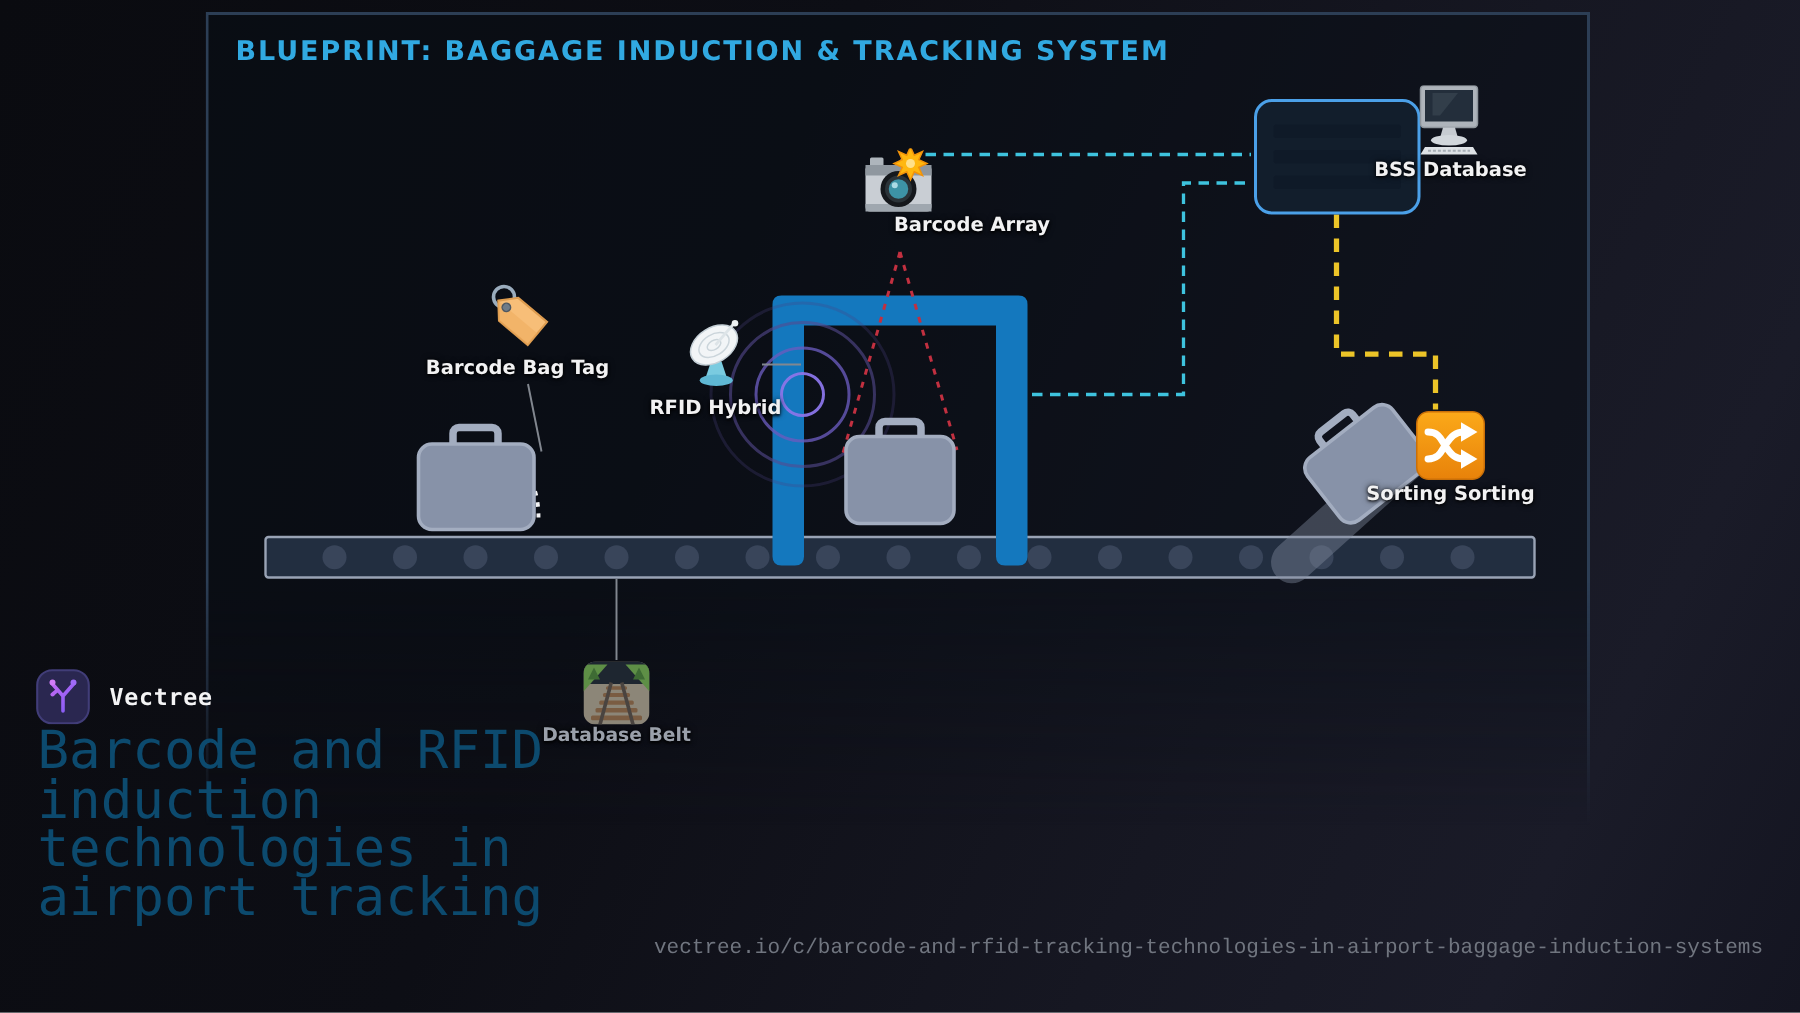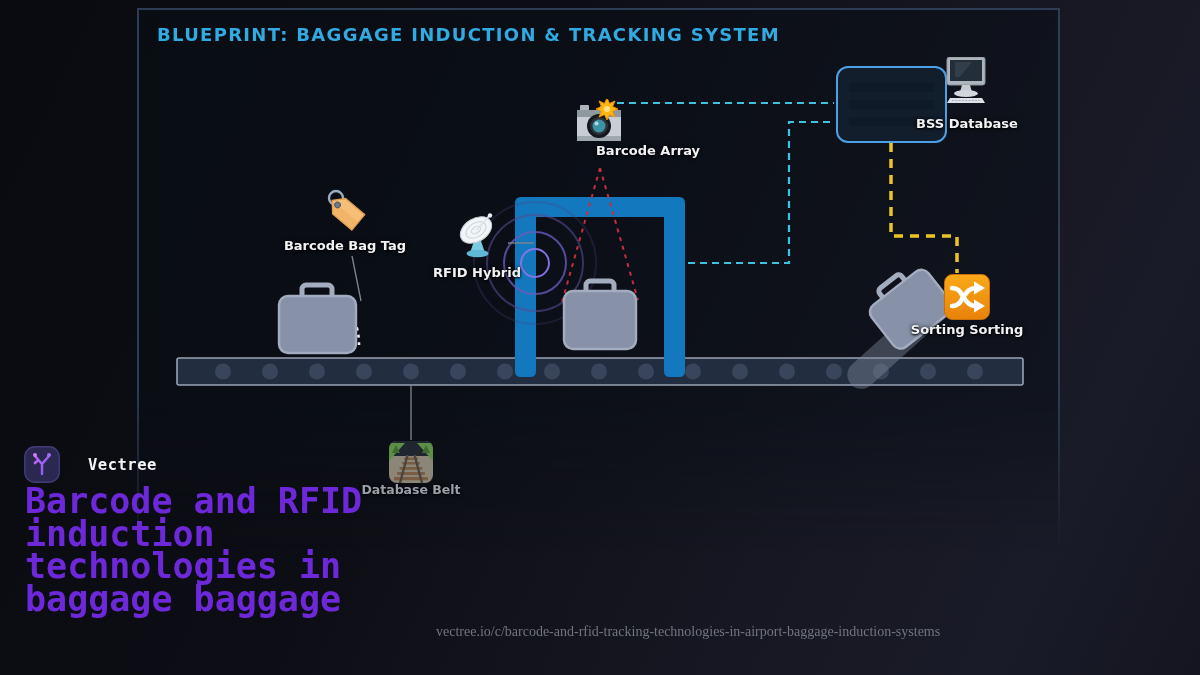--- a/index.html
+++ b/index.html
@@ -55,33 +55,33 @@
   }
   .bss-bar{height:9px;border-radius:2px;background:#0F1A28;}
   
   .node-label{
     transform:translateX(-50%);
     font-size:13px;font-weight:bold;color:var(--label-white);white-space:nowrap;
     text-shadow:0 1px 2px rgba(0,0,0,.95),0 0 4px rgba(0,0,0,.8);
   }
   .node-label.muted{color:var(--muted-gray);font-size:12.5px;}
   
-  .brand-row{left:24px;top:446px;display:flex;align-items:center;gap:28px;}
+  .brand-row{left:24px;top:446px;display:flex;align-items:center;gap:13px;}
   .brand-name{
     font-family:"DejaVu Sans Mono","Liberation Mono",monospace;
     font-size:15.5px;font-weight:bold;color:#F4F4F5;letter-spacing:.5px;
   }
   .big-title{
     left:25px;top:485px;width:430px;
     font-family:"DejaVu Sans Mono","Liberation Mono",monospace;
-    font-size:35px;line-height:32.6px;font-weight:bold;color:#6d28d9;
+    font-size:35px;line-height:32.6px;font-weight:normal;color:#0c4a6e;
   }
   .footer-url{
     left:436px;top:624px;
-    font-family:Liberation Serif, serif;
+    font-family:Liberation Mono, monospace;
     font-size:14px;color:#70757F;white-space:nowrap;
   }
 </style>
 </head>
 <body>
 
 <div class="abs panel-frame"></div>
 <div class="abs panel-title">BLUEPRINT: BAGGAGE INDUCTION &amp; TRACKING SYSTEM</div>
 
 <svg class="abs layer" width="1200" height="675" viewBox="0 0 1200 675">
@@ -173,21 +173,21 @@
 
 <svg class="abs" style="left:946px;top:57px;" width="40" height="48" viewBox="0 0 40 48">
   <rect x="1" y="0" width="38" height="28" rx="2.5" fill="#AEB4BB" stroke="#8E959C" stroke-width="1"></rect>
   <rect x="4" y="3" width="32" height="21" fill="#232E3B"></rect>
   <polygon points="9,5 26,5 14,20 9,20" fill="#36424F" opacity=".8"></polygon>
   <polygon points="16,28 24,28 26,35 14,35" fill="#C6CBD1"></polygon>
   <ellipse cx="20" cy="36.5" rx="12" ry="3.5" fill="#D2D7DC"></ellipse>
   <polygon points="4,41 36,41 39,46 1,46" fill="#DEE2E6"></polygon>
   <line x1="6" y1="43.5" x2="34" y2="43.5" stroke="#A8AFB6" stroke-width="1.2" stroke-dasharray="2 1.3"></line>
 </svg>
-<div class="abs node-label" style="left:967px;top:116px;">BSS Database</div>
+<div class="abs node-label" style="left:967px;top:106px;">BSS Database</div>
 
 <svg class="abs" style="left:322px;top:188px;" width="48" height="48" viewBox="0 0 48 48">
   <circle cx="14" cy="10" r="7" fill="none" stroke="#9AACBD" stroke-width="2.4"></circle>
   <g transform="rotate(40 24 24)">
     <polygon points="6,24 15,14 40,14 40,34 15,34" fill="#F7BE78" stroke="#DD9C50" stroke-width="1.4"></polygon>
     <polygon points="15,34 40,34 40,24 6,24" fill="#EFAC5C" opacity=".55"></polygon>
     <circle cx="13" cy="24" r="2.8" fill="#707C88" stroke="#4E5862" stroke-width="1"></circle>
   </g>
 </svg>
 <div class="abs node-label" style="left:345px;top:238px;">Barcode Bag Tag</div>
@@ -258,16 +258,16 @@
     <circle cx="25" cy="9" r="2" fill="#9F6BF8"></circle>
     <circle cx="11" cy="17" r="1.4" fill="#B465F0"></circle>
   </svg>
   <span class="brand-name">Vectree</span>
 </div>
 
 <div class="abs big-title">
   <div>Barcode and RFID</div>
   <div>induction</div>
   <div>technologies in</div>
-  <div>baggage baggage</div>
+  <div>airport tracking</div>
 </div>
 
 <div class="abs footer-url">vectree.io/c/barcode-and-rfid-tracking-technologies-in-airport-baggage-induction-systems</div>
 
 </body></html>

